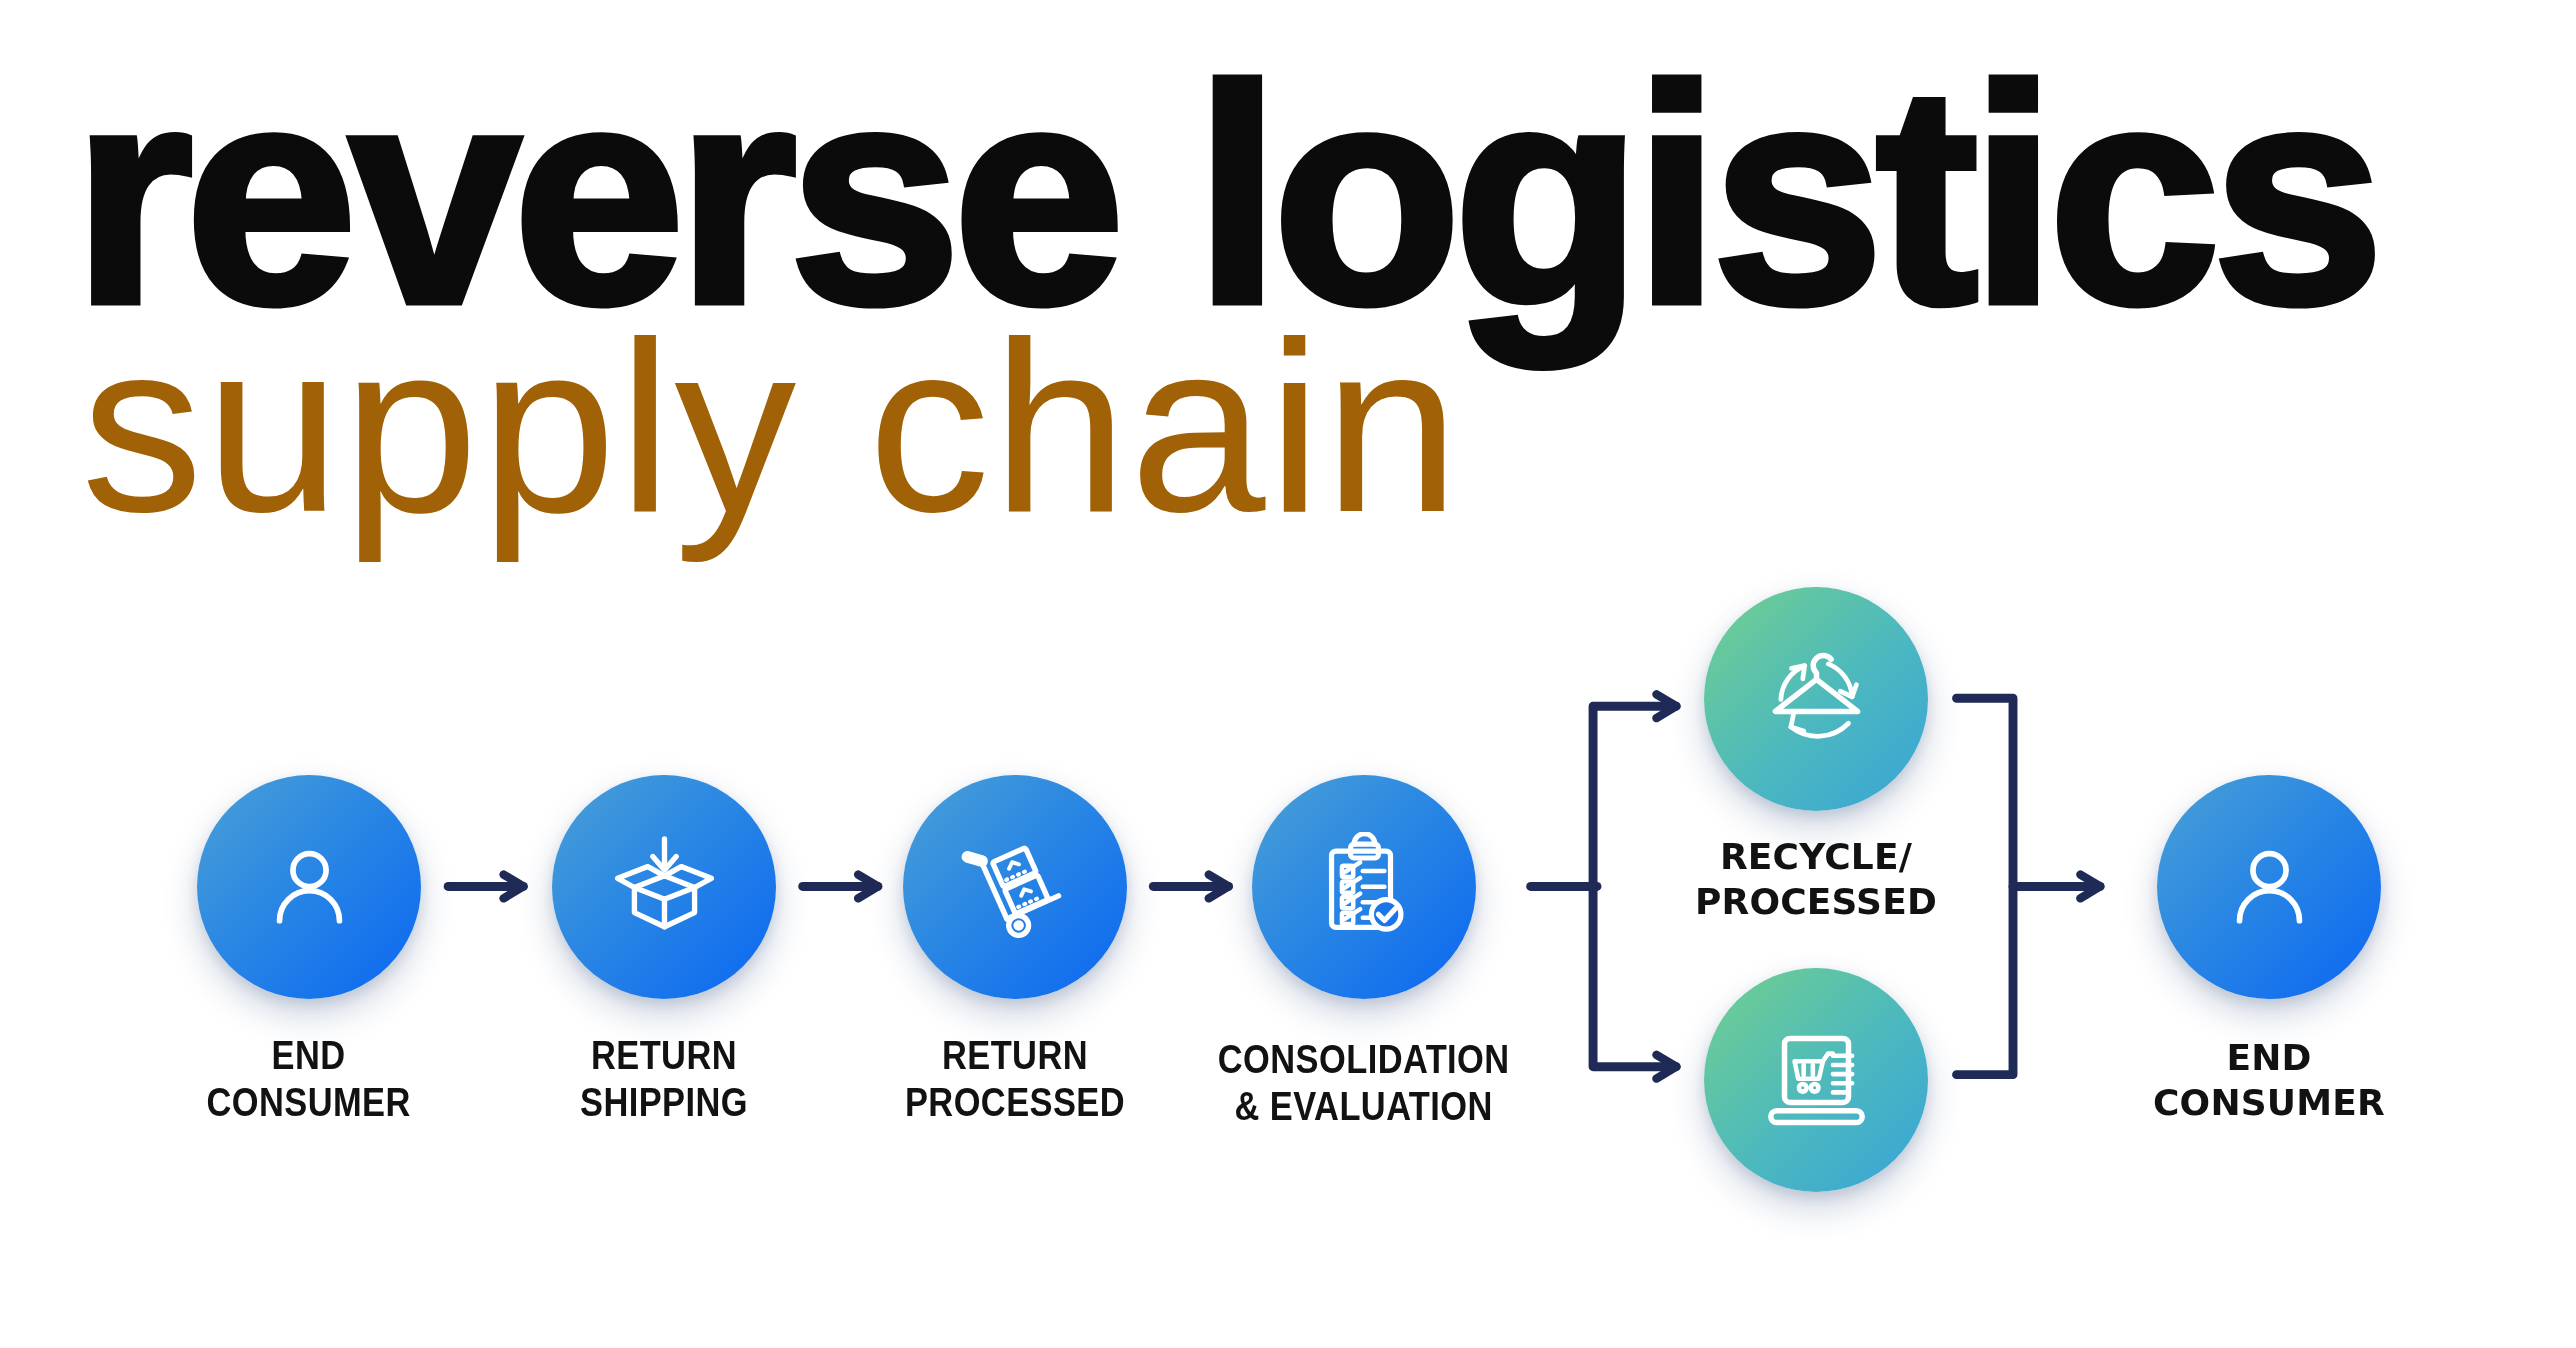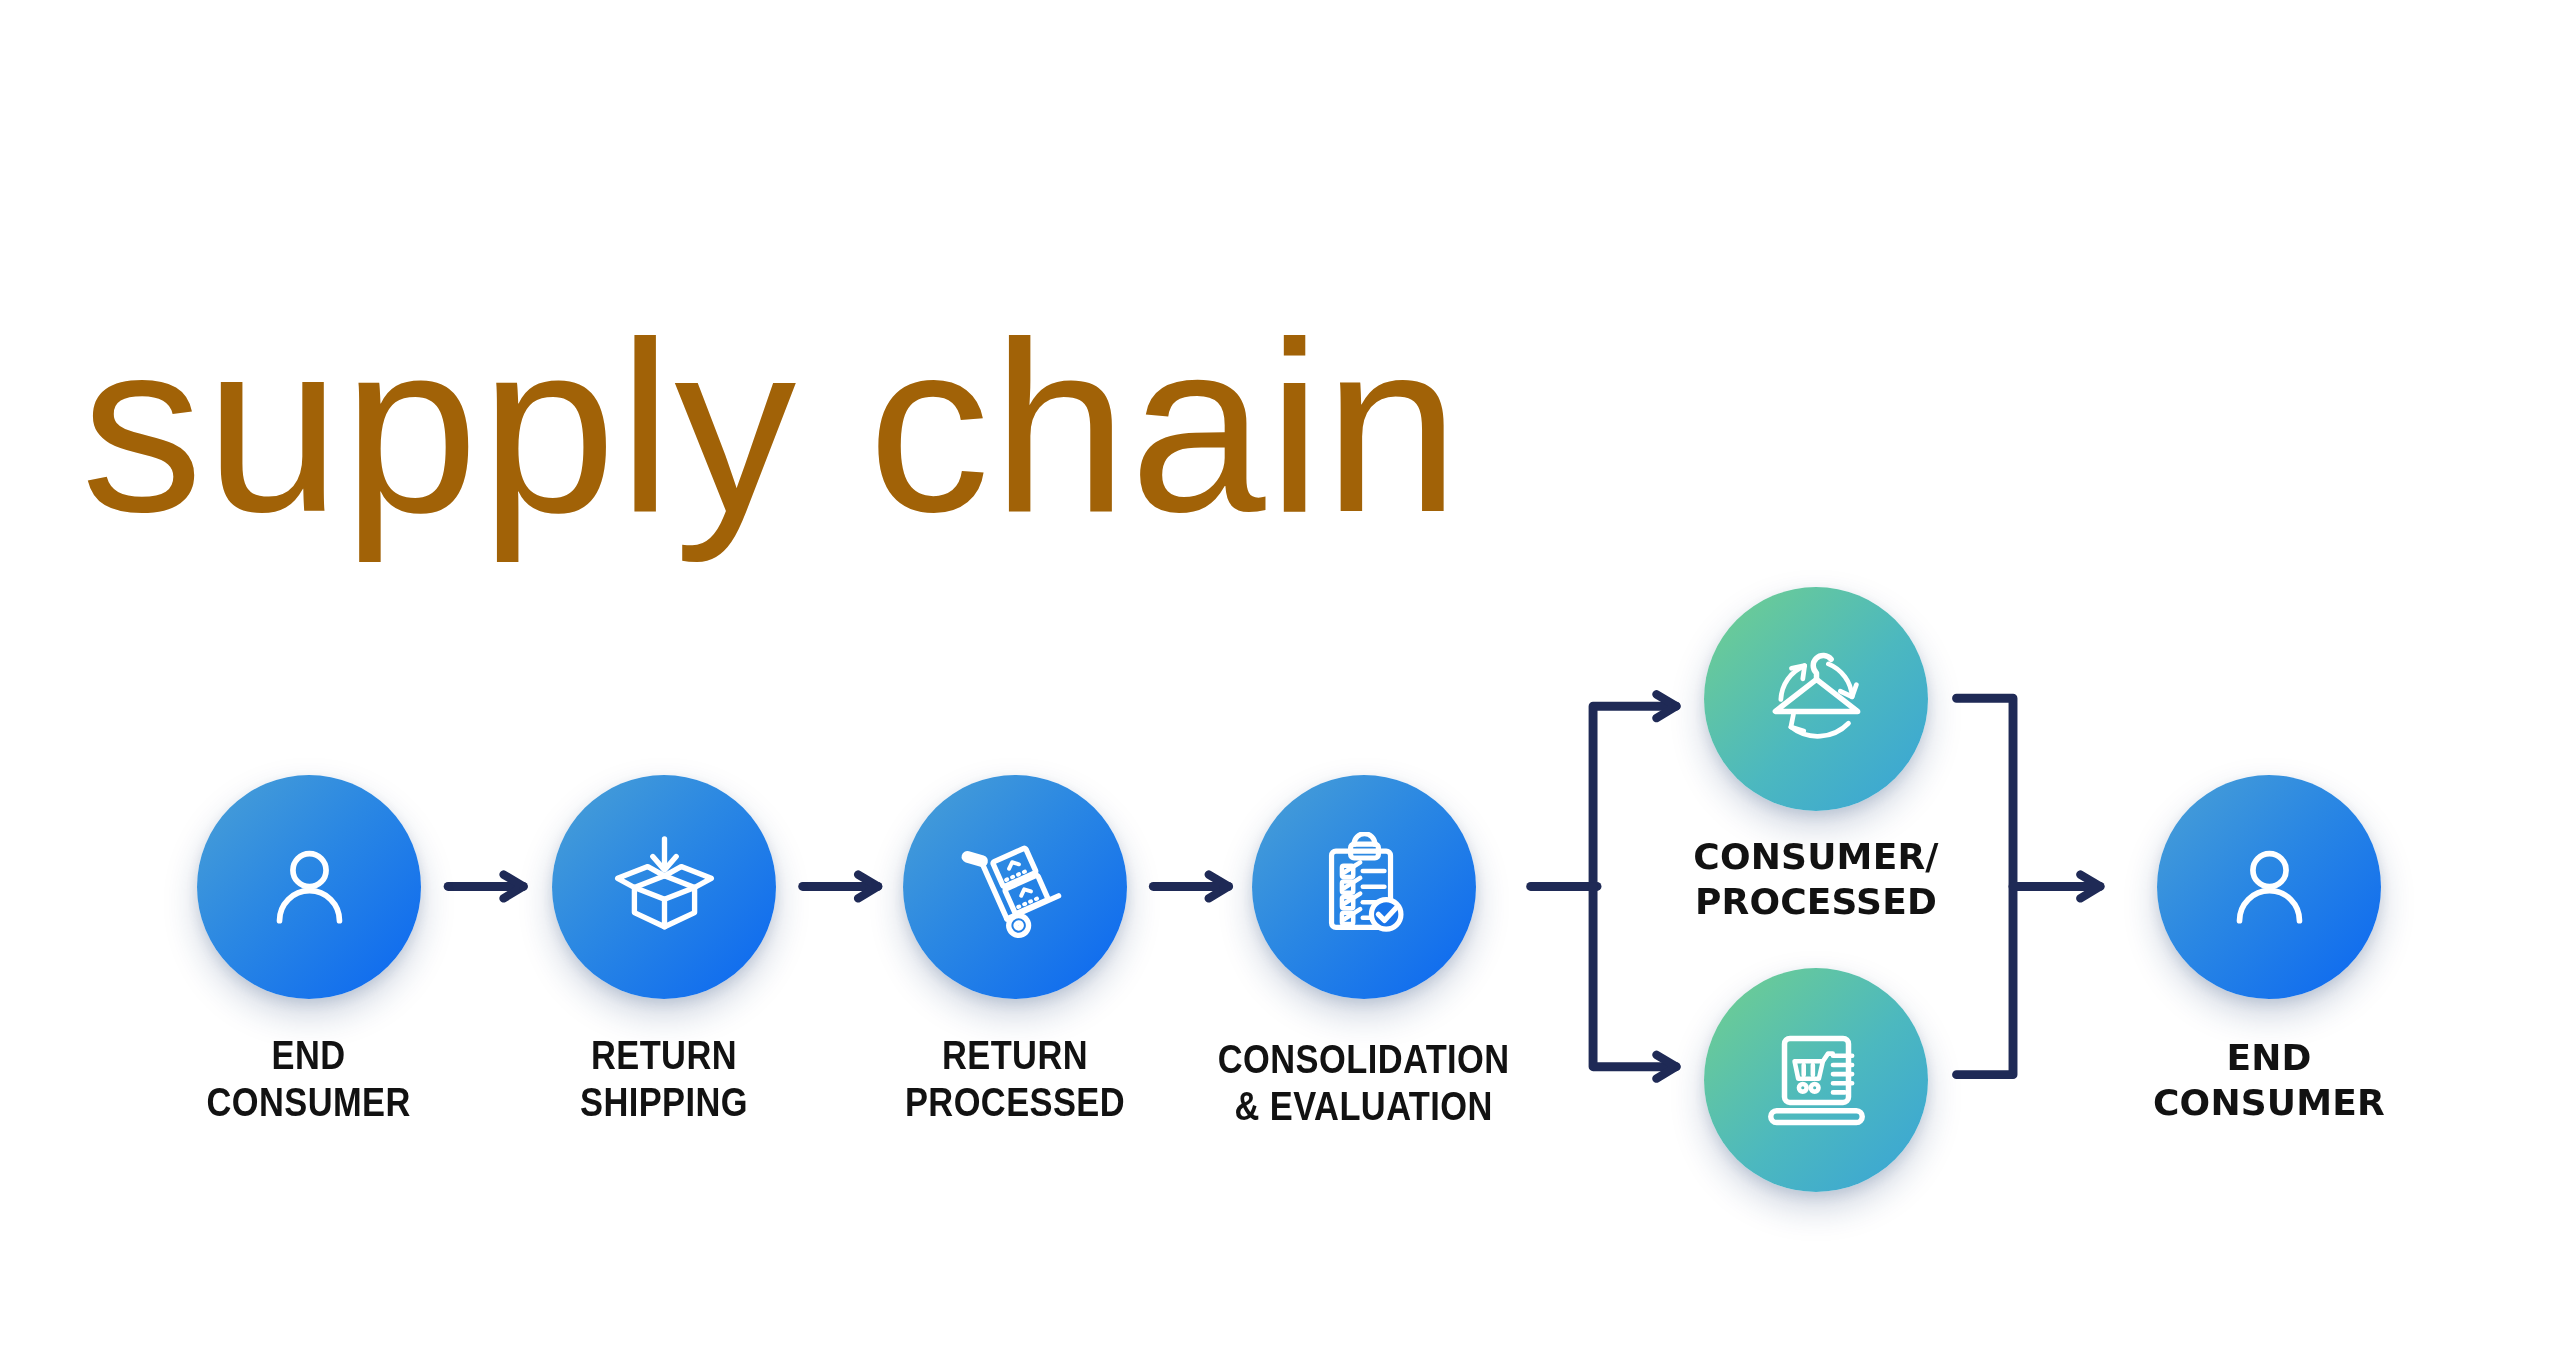--- a/index.html
+++ b/index.html
@@ -41,20 +41,21 @@
   .nlabel span{display:block;}
   .nlabel.condensed{font-family:"Liberation Sans",sans-serif;font-size:41px;line-height:1.14;letter-spacing:0.5px;}
   .nlabel.condensed .inner{transform:scaleX(.84);transform-origin:50% 0;}
   .nlabel.round{font-family:"DejaVu Sans",sans-serif;font-size:36px;line-height:1.24;letter-spacing:0.2px;}
 </style>
 </head>
 <body>
 
 <div class="canvas">
 
+  <div class="title">reverse logistics</div>
   <div class="subtitle">supply chain</div>
 
   <svg class="connectors" width="2576" height="1348" viewBox="0 0 2600 1361">
     <defs>
       <marker id="chev" markerUnits="userSpaceOnUse" viewBox="0 0 36 36" markerWidth="36" markerHeight="36" refX="30" refY="18" orient="auto">
         <path d="M10 6 L30 18 L10 30" style="stroke:#1f2a56;stroke-width:8.5;fill:none;stroke-linecap:round;stroke-linejoin:round;"></path>
       </marker>
     </defs>
     <path d="M452 895 H528" marker-end="url(#chev)"></path>
     <path d="M810 895 H886" marker-end="url(#chev)"></path>
@@ -170,20 +171,20 @@
   <div class="nlabel condensed" style="left:664px;top:1032px;">
     <div class="inner"><span>RETURN</span><span>SHIPPING</span></div>
   </div>
   <div class="nlabel condensed" style="left:1015px;top:1032px;">
     <div class="inner"><span>RETURN</span><span>PROCESSED</span></div>
   </div>
   <div class="nlabel condensed" style="left:1364px;top:1036px;">
     <div class="inner"><span>CONSOLIDATION</span><span>&amp; EVALUATION</span></div>
   </div>
   <div class="nlabel round" style="left:1816px;top:835px;">
-    <div class="inner"><span>CONSUMER/</span><span>PROCESSED</span></div>
+    <div class="inner"><span>RECYCLE/</span><span>PROCESSED</span></div>
   </div>
   <div class="nlabel round" style="left:2269px;top:1036px;">
     <div class="inner"><span>END</span><span>CONSUMER</span></div>
   </div>
 
 </div>
 
 
 </body></html>

